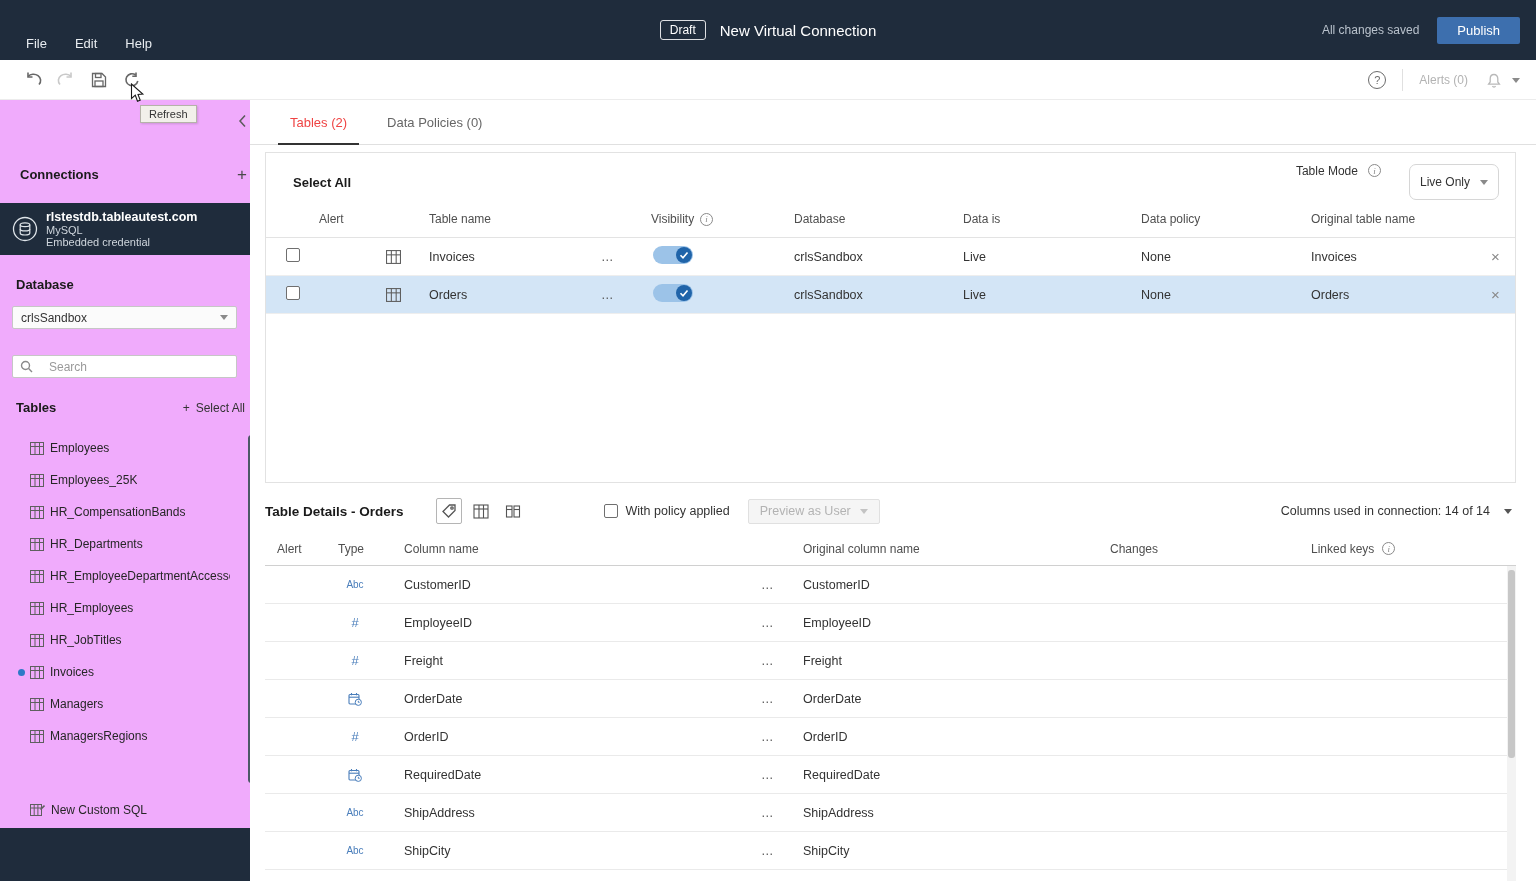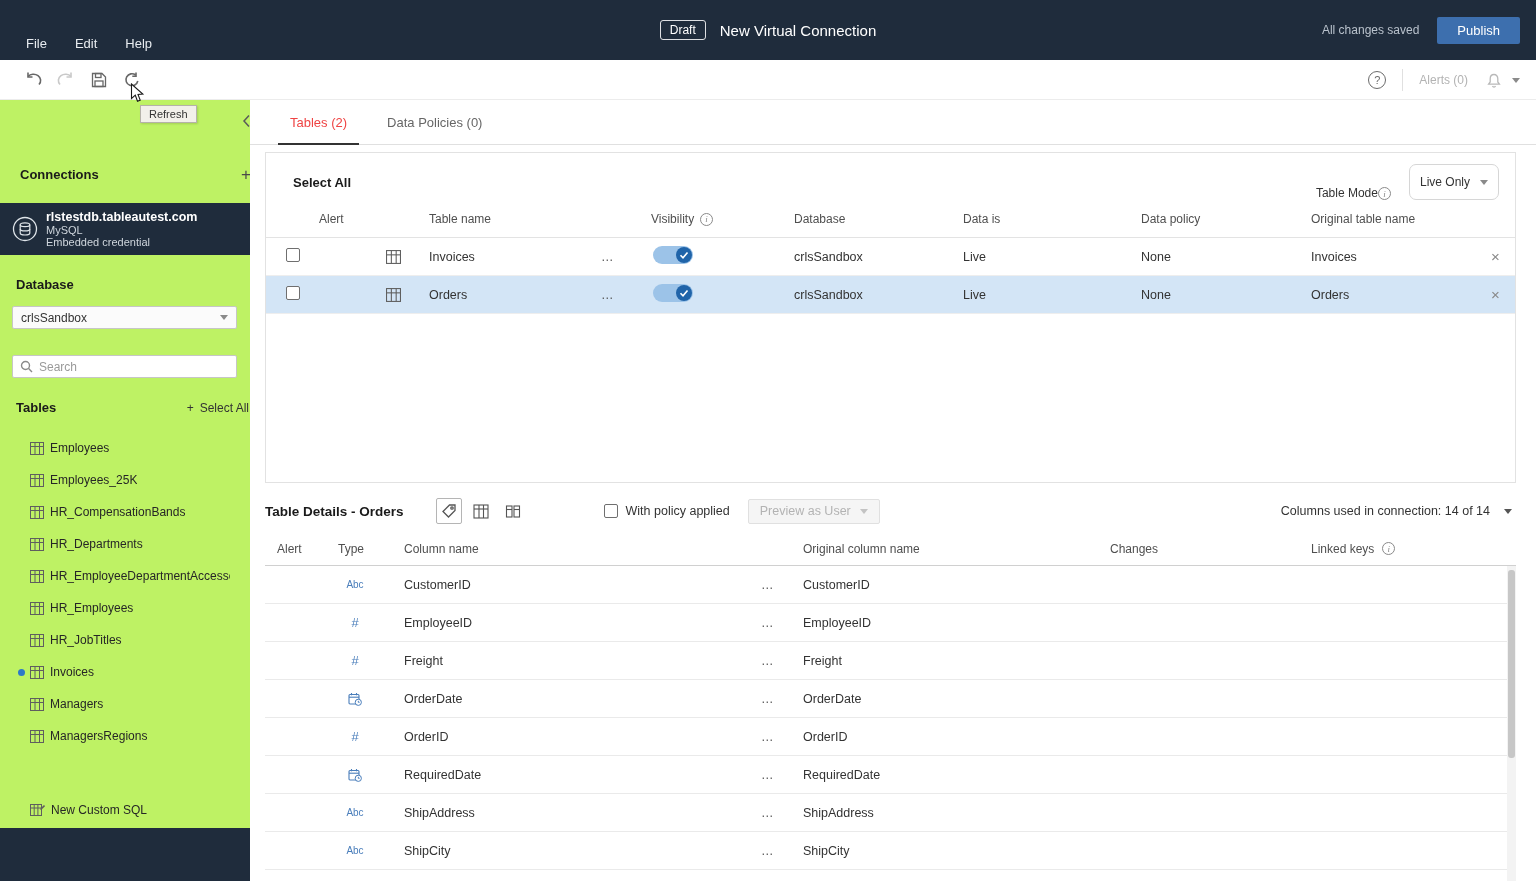--- a/index.html
+++ b/index.html
@@ -35,39 +35,39 @@
   .alerts-label { font-size:12px; color:#b3b3b3; margin-right:18px; }
   .caret { width:0; height:0; border-left:4px solid transparent; border-right:4px solid transparent;
     border-top:5px solid #8a8a8a; display:inline-block; }
   .alerts-caret { margin-left:10px; }
 
   .tooltip { position:absolute; left:140px; top:105px; background:#f2f0ea; border:1px solid #b5b2a9;
     font-size:11px; color:#333; padding:2px 8px; box-shadow:1px 1px 2px rgba(0,0,0,.15); z-index:30; }
   .cursor { position:absolute; left:130px; top:83px; z-index:31; pointer-events:none; }
 
   
-  .sidebar { position:absolute; top:100px; left:0; width:266px; bottom:0; background:#bef264;
-    border-right:1px solid #0f172a; overflow:hidden; }
+  .sidebar { position:absolute; top:100px; left:0; width:266px; bottom:0; background:#f0abfc;
+    border-right:5px solid #0f172a; overflow:hidden; }
   .collapse-btn { position:absolute; top:14px; right:14px; cursor:pointer; }
   .connections-header { position:absolute; top:66px; left:20px; right:14px;
     display:flex; align-items:center; justify-content:space-between; }
   .section-title { font-size:13px; font-weight:700; color:#1a1a1a; }
   .plus-btn { font-size:17px; color:#4a4a4a; cursor:pointer; line-height:1; }
   .connection-card { position:absolute; top:103px; left:0; width:250px; height:52px;
     background:var(--topbar-bg,#1f2c3c); color:#fff; display:flex; align-items:center; padding:0 10px 0 12px; cursor:pointer; }
   .conn-text { margin-left:8px; overflow:hidden; }
   .conn-host { font-size:12.5px; font-weight:600; color:#fff; white-space:nowrap; }
   .conn-sub { font-size:11px; color:#cfd6dd; white-space:nowrap; }
   .db-label { position:absolute; top:177px; left:16px; }
   .db-select { position:absolute; top:206px; left:12px; width:225px; height:23px; background:#fbfbfb;
     border:1px solid #c6c6c6; border-radius:2px; display:flex; align-items:center; padding:0 8px; cursor:pointer; }
   .db-select .val { flex:1; font-size:12px; color:#333; }
   .search-box { position:absolute; top:255px; left:12px; width:225px; height:23px; background:#fff;
     border:1px solid #c6c6c6; border-radius:2px; display:flex; align-items:center; padding:0 7px; }
-  .search-box input { border:none; outline:none; flex:1; font-size:12px; margin-left:6px;
+  .search-box input { border:none; outline:none; flex:1; font-size:12px; margin-left:16px;
     font-family:inherit; color:#333; background:transparent; }
   .search-box input::placeholder { color:#9a9a9a; }
   .tables-header { position:absolute; top:300px; left:16px; right:16px;
     display:flex; align-items:center; justify-content:space-between; }
   .select-all-link { font-size:12px; color:#333; cursor:pointer; display:flex; align-items:center; gap:6px; }
   .table-list { position:absolute; top:332px; left:0; right:0; }
   .s-item { position:relative; height:32px; display:flex; align-items:center; padding-left:30px; cursor:pointer; }
   .s-item .dot { display:none; position:absolute; left:18px; width:7px; height:7px; border-radius:50%;
     background:var(--active-dot,#2e79c7); }
   .s-item.active .dot { display:block; }
@@ -85,21 +85,21 @@
   .tab { position:relative; display:flex; align-items:center; padding:0 12px; margin-right:16px;
     font-size:13px; color:#666; cursor:pointer; }
   .tab.active { color:#ef4444; }
   .tab.active::after { content:""; position:absolute; left:0; right:0; bottom:-1px; height:2px; background:#333; }
 
   
   .tables-panel { position:absolute; top:52px; left:15px; width:1251px; height:331px;
     border:1px solid #e2e2e2; background:#fff; }
   .panel-controls { height:48px; display:flex; align-items:center; padding:10px 16px 0 27px; }
   .select-all-bold { font-size:13px; font-weight:700; color:#1a1a1a; cursor:pointer; }
-  .panel-controls-right { margin-left:auto; display:flex; align-items:flex-end; }
+  .panel-controls-right { margin-left:auto; display:flex; align-items:flex-start; gap:10px; }
   .table-mode-label { font-size:12px; color:#333; }
   .info-icon { width:13px; height:13px; border:1px solid #8a8a8a; border-radius:50%; font-size:9px;
     color:#8a8a8a; display:inline-flex; align-items:center; justify-content:center; cursor:pointer;
     font-style:italic; font-family:"Liberation Serif", serif; }
   .mode-select { margin-left:18px; height:36px; border:1px solid #d6d6d6; border-radius:7px; background:#fff;
     display:flex; align-items:center; gap:10px; padding:0 10px; font-size:12px; color:#333; cursor:pointer; }
 
   .t-grid { display:grid; grid-template-columns:40px 65px 45px 175px 40px 145px 170px 180px 170px 180px 1fr;
     align-items:center; }
   .t-head { height:37px; border-bottom:1px solid #e3e3e3; font-size:12px; color:#4f4f4f; }

